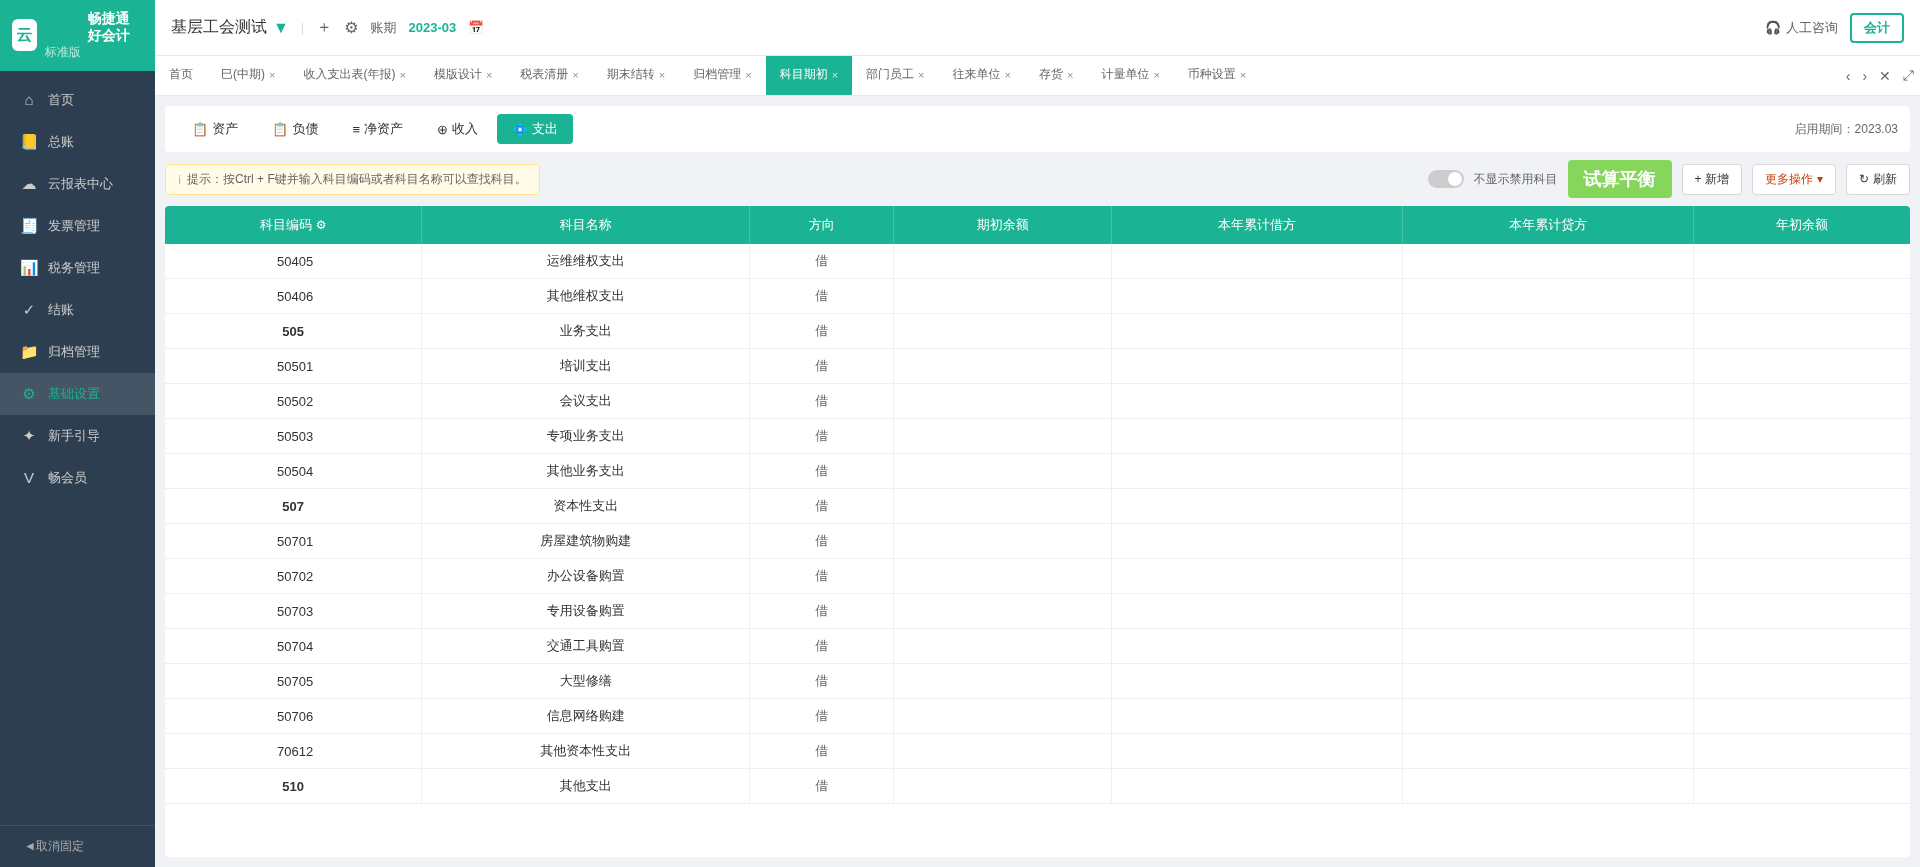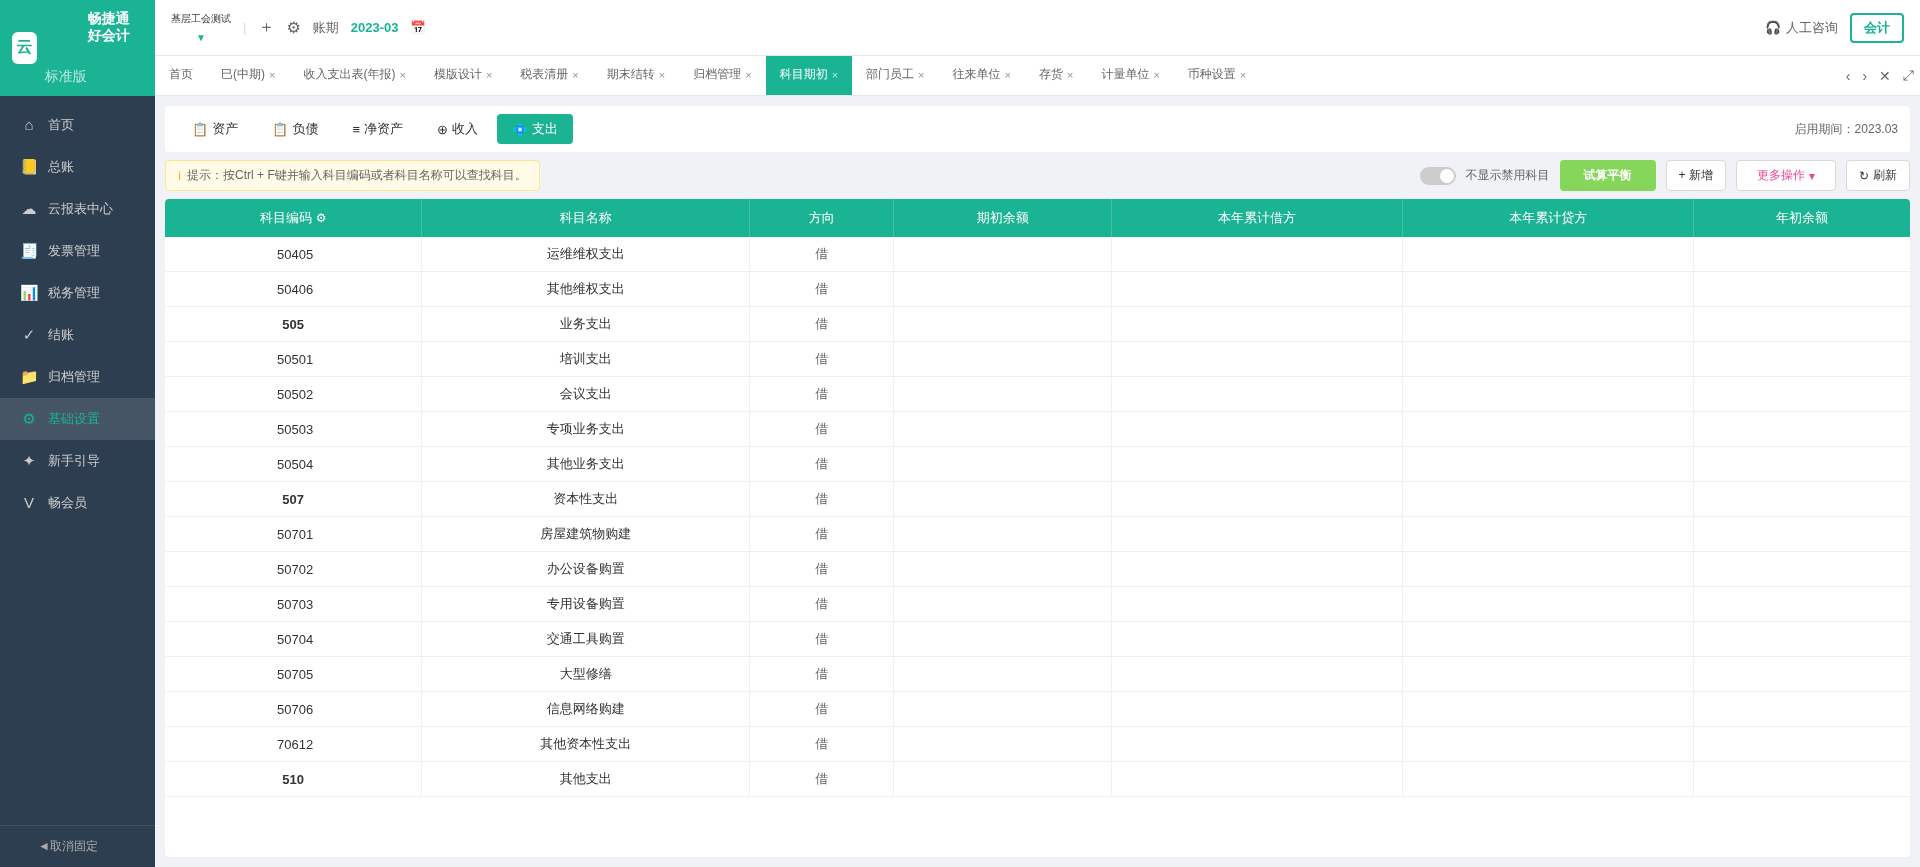--- a/index.html
+++ b/index.html
@@ -24,33 +24,33 @@
       min-height: 56px;
     }
     .logo-icon {
       width: 32px; height: 32px;
       background: #fff;
       border-radius: 6px;
       display: flex; align-items: center; justify-content: center;
       color: #1ab394; font-size: 16px; font-weight: bold;
     }
     .logo-text { font-size: 14px; font-weight: bold; color: #fff; line-height: 1.2; margin-left: 43px; }
-    .logo-sub { font-size: 14px; color: rgba(255,255,255,0.7); margin-top: 24px; }
+    .logo-sub { font-size: 12px; color: rgba(255,255,255,0.7); }
     .sidebar-nav { flex: 1; overflow-y: auto; padding: 8px 0; }
     .nav-item {
       display: flex; align-items: center; gap: 10px;
       padding: 12px 20px;
       color: #ccc;
       cursor: pointer;
       font-size: 13px;
     }
     .nav-item.active { background: rgba(255,255,255,0.12); color: #1ab394; }
     .nav-item .nav-icon { font-size: 15px; width: 18px; text-align: center; }
     .sidebar-bottom {
-      padding: 12px 38px;
+      padding: 12px 24px;
       color: #aaa;
       cursor: pointer;
       display: flex; align-items: flex-start; gap: 6px;
       border-top: 1px solid rgba(255,255,255,0.1);
       font-size: 12px;
     }
 
     
     .main-content {
       flex: 1;
@@ -66,21 +66,21 @@
       height: 56px;
       display: flex;
       align-items: center;
       padding: 0 16px;
       border-bottom: 1px solid #e8e8e8;
       gap: 12px;
       flex-shrink: 0;
     }
     .company-selector {
       display: flex; align-items: center; gap: 6px;
-      font-size: 10px; color: #333; cursor: pointer; flex-direction: column;
+      font-size: 16px; color: #333; cursor: pointer;
     }
     .company-selector .arrow { color: #1ab394; }
     .top-bar-divider { color: #ddd; }
     .add-btn { color: #666; cursor: pointer; font-size: 16px; }
     .settings-btn { color: #666; cursor: pointer; font-size: 16px; }
     .period-label { color: #666; font-size: 13px; }
     .period-value { color: #1ab394; font-size: 13px; font-weight: bold; }
     .period-icon { color: #1ab394; cursor: pointer; }
     .top-bar-right { margin-left: auto; display: flex; align-items: center; gap: 12px; }
     .help-btn {
@@ -189,41 +189,41 @@
       width: 14px; height: 14px;
       background: #fff;
       border-radius: 50%;
       position: absolute;
       top: 2px; right: 2px;
     }
     .btn-calc {
       background: #85d65a;
       color: #fff;
       border: none;
-      padding: 7px 24px;
-      border-radius: 4px;
-      cursor: pointer;
-      font-size: 12px;
+      padding: 7px 16px;
+      border-radius: 4px;
+      cursor: pointer;
+      font-size: 18px;
       font-weight: bold;
     }
     .btn-add {
       background: #fff;
       color: #333;
       border: 1px solid #d9d9d9;
       padding: 6px 12px;
       border-radius: 4px;
       cursor: pointer;
       font-size: 12px;
       display: flex; align-items: center; gap: 4px;
     }
     .btn-more {
       background: #fff;
-      color: #ec4899;
+      color: #c2410c;
       border: 1px solid #d9d9d9;
-      padding: 6px 20px;
+      padding: 6px 12px;
       border-radius: 4px;
       cursor: pointer;
       font-size: 12px;
       display: flex; align-items: center; gap: 4px;
     }
     .btn-refresh {
       background: #fff;
       color: #333;
       border: 1px solid #d9d9d9;
       padding: 6px 12px;

